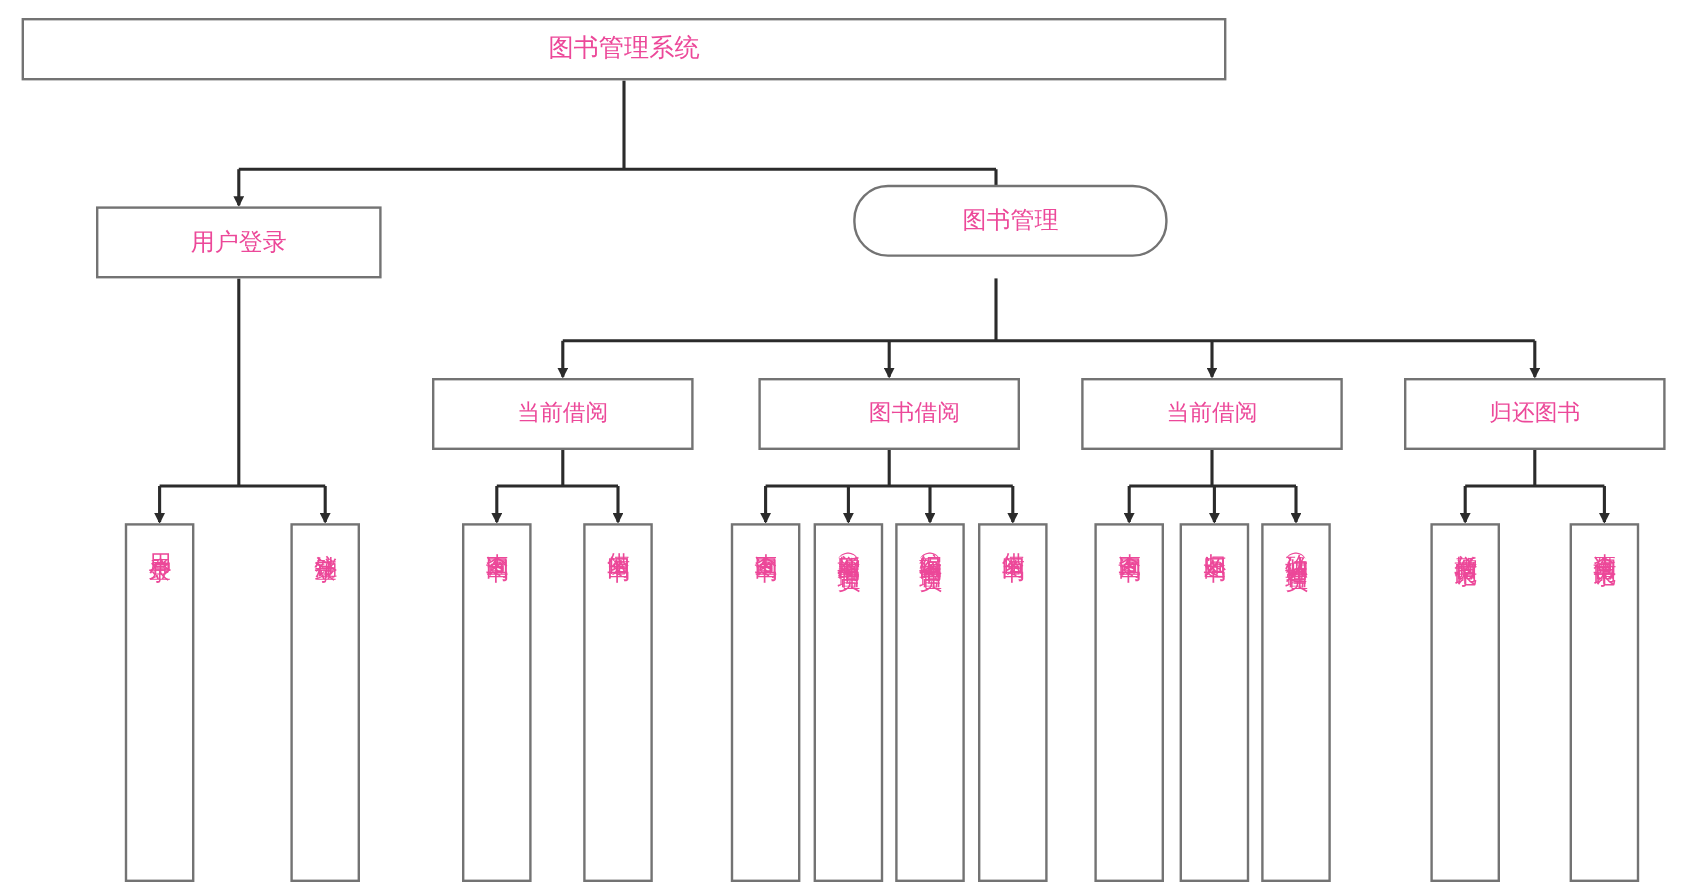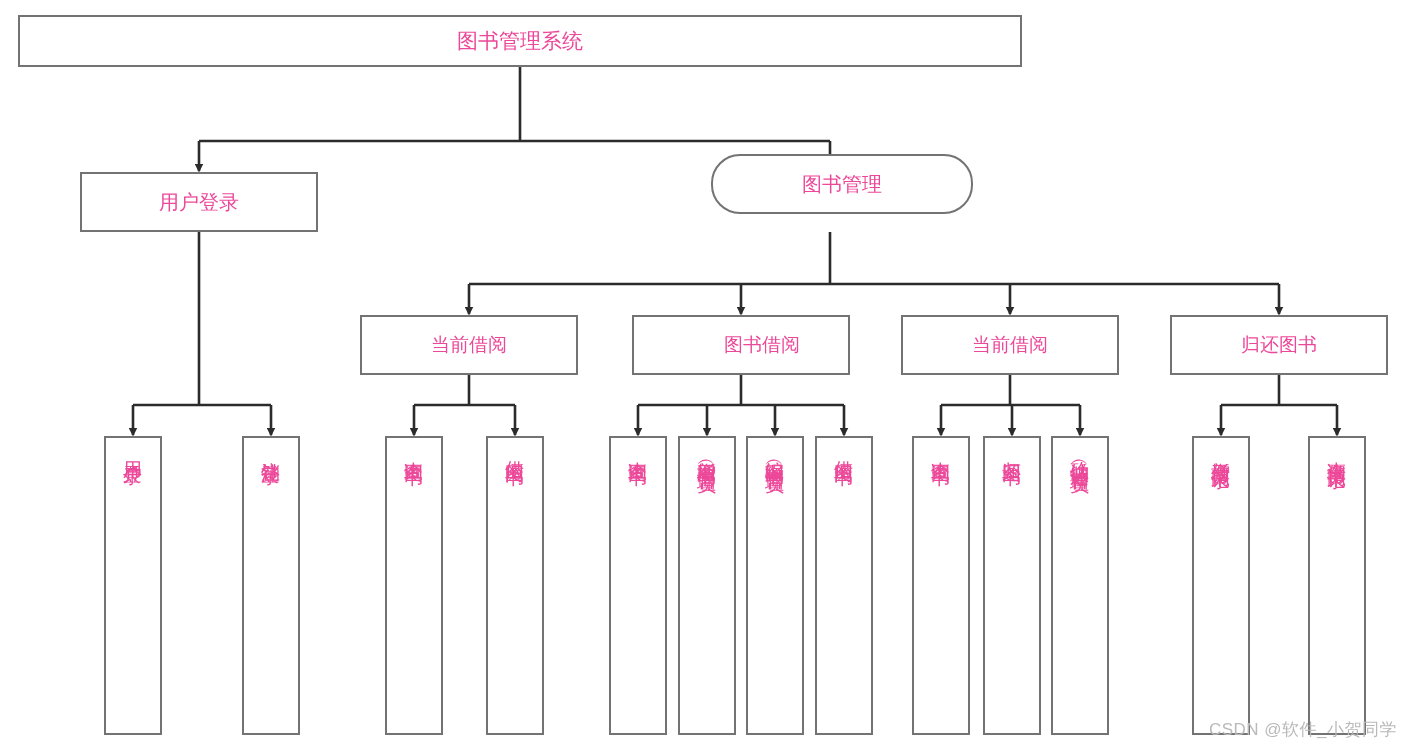--- a/index.html
+++ b/index.html
@@ -178,14 +178,13 @@
         <span class="node-label">确认归还（管理员）</span>
       </div>
       <div class="node leaf" style="left: 1192px; top: 436px; width: 58px; height: 299px;">
         <span class="node-label">新增借阅记录</span>
       </div>
       <div class="node leaf" style="left: 1308px; top: 436px; width: 58px; height: 299px;">
         <span class="node-label">查询借阅记录</span>
       </div>
     </div>
 
-  <div id="watermark">CSDN @软件_小贺同学</div>
 </div>
 
 </body></html>

